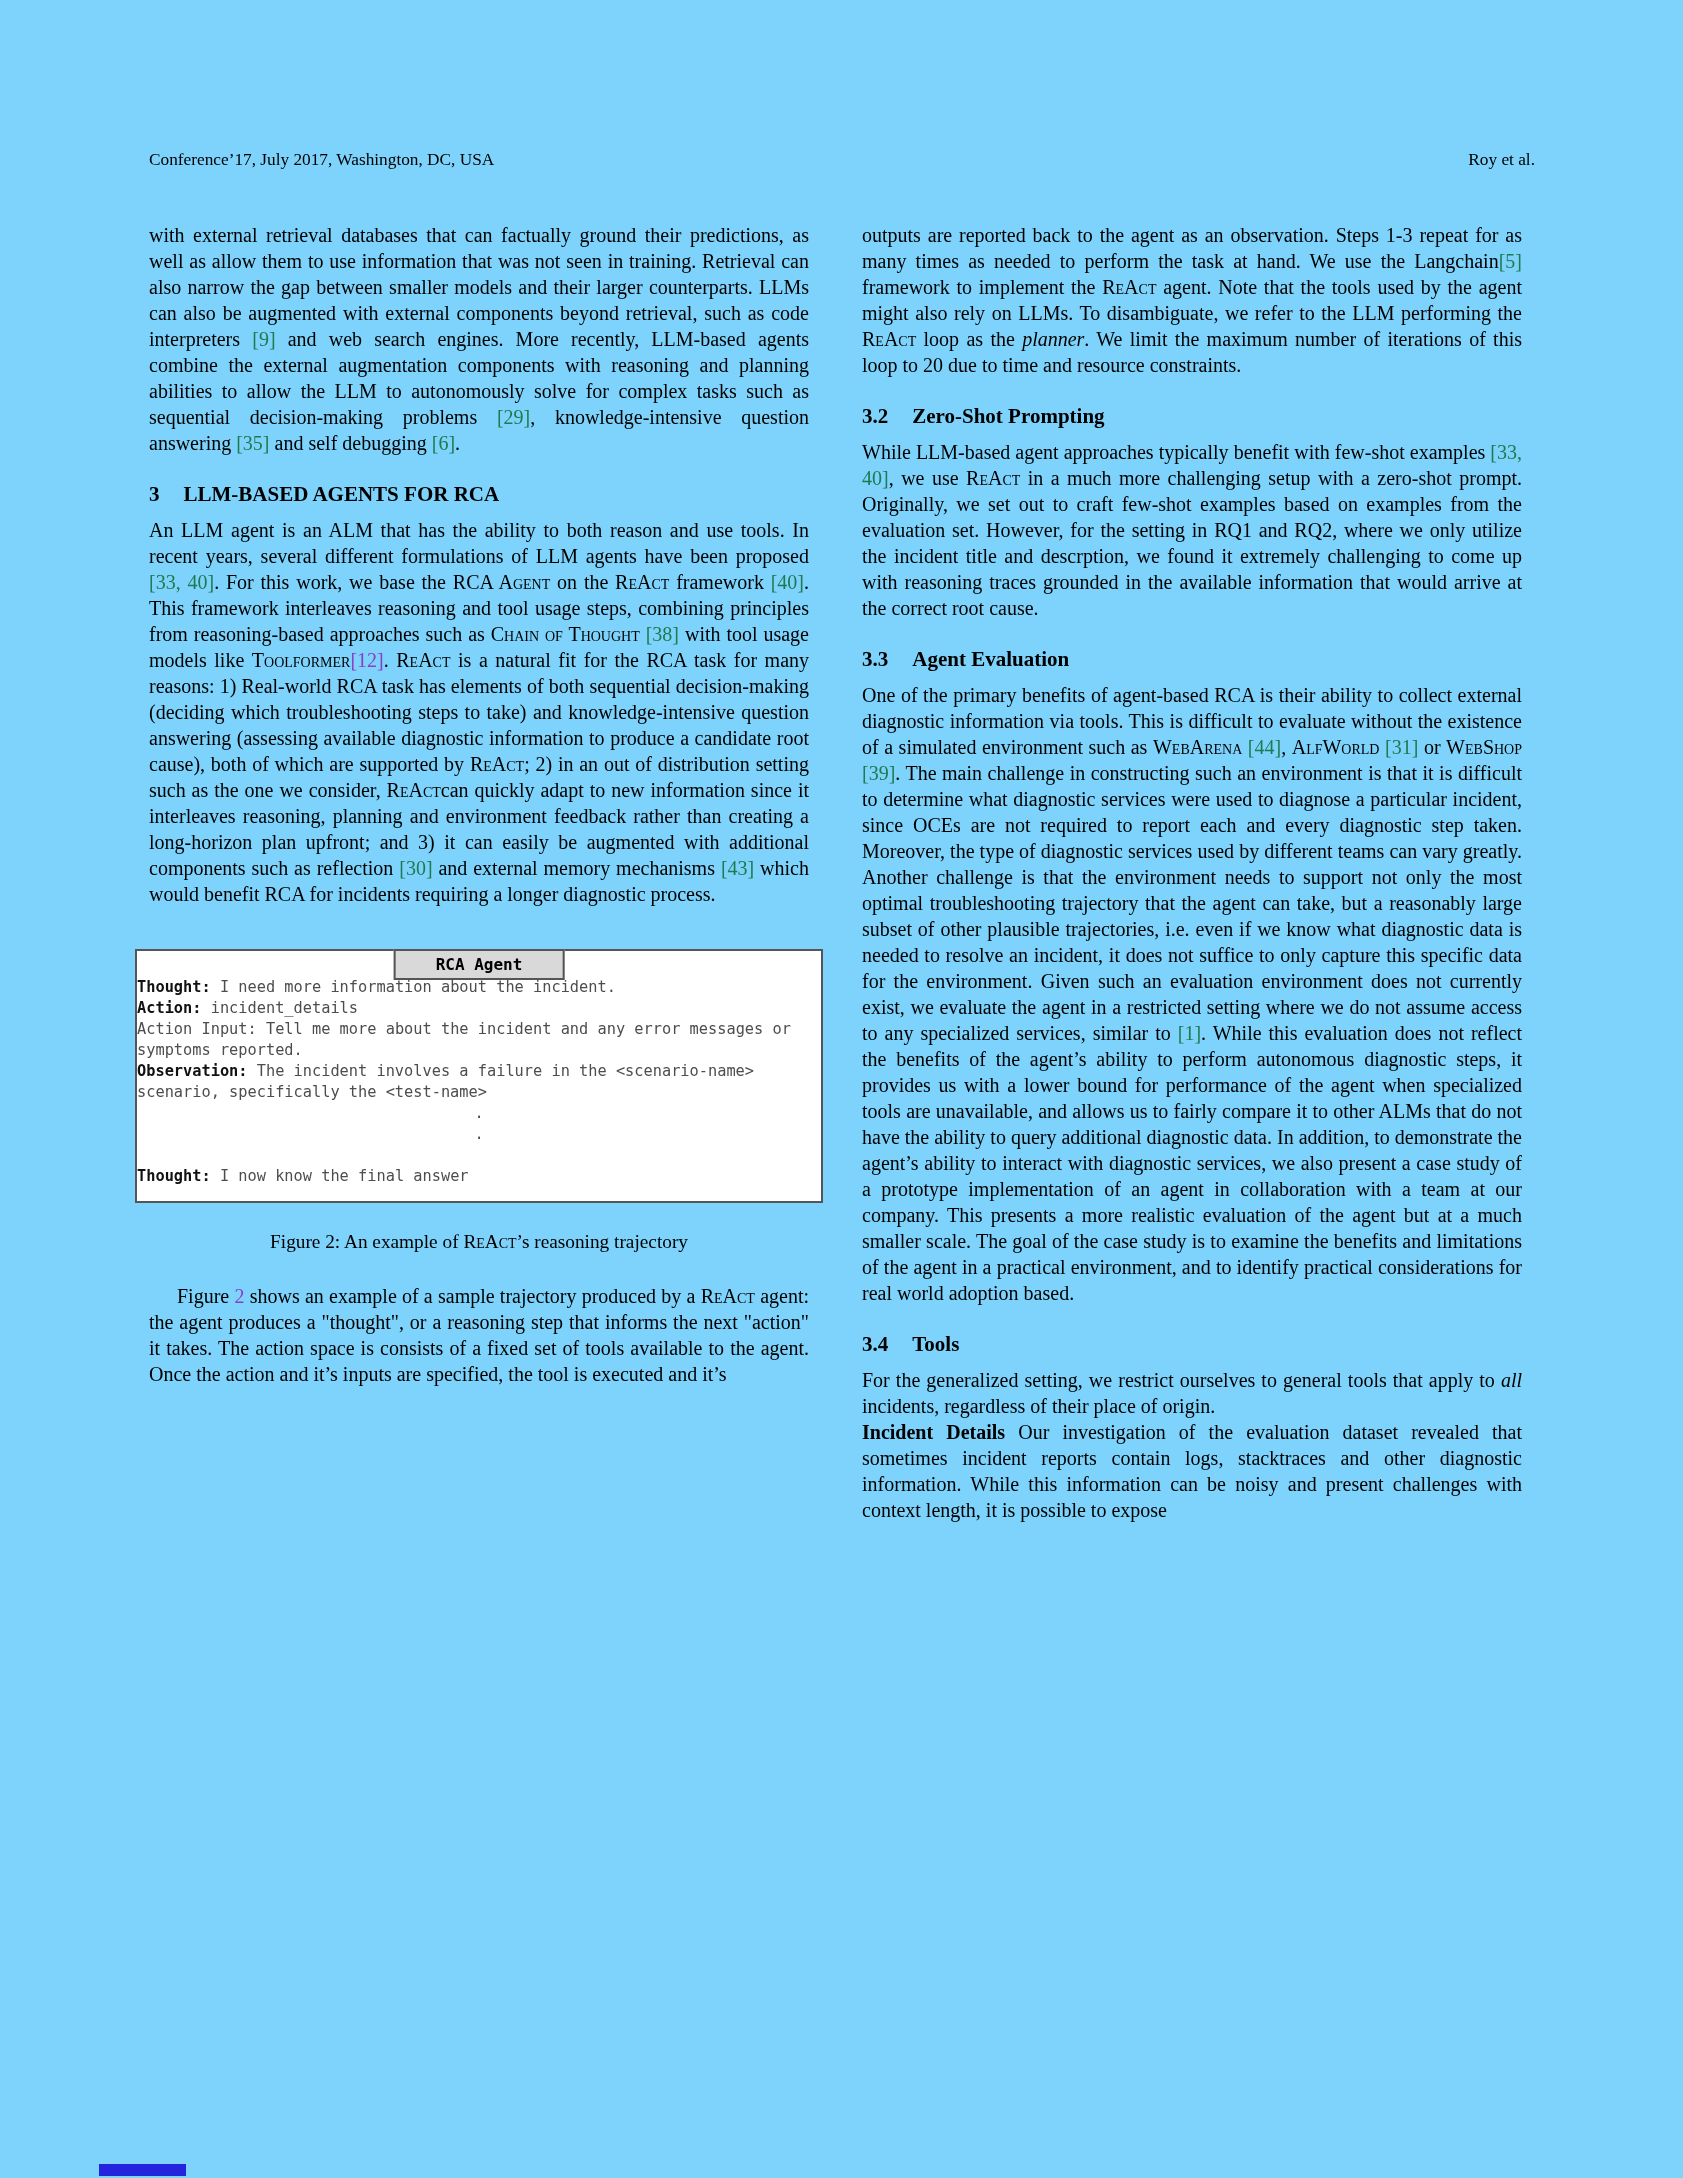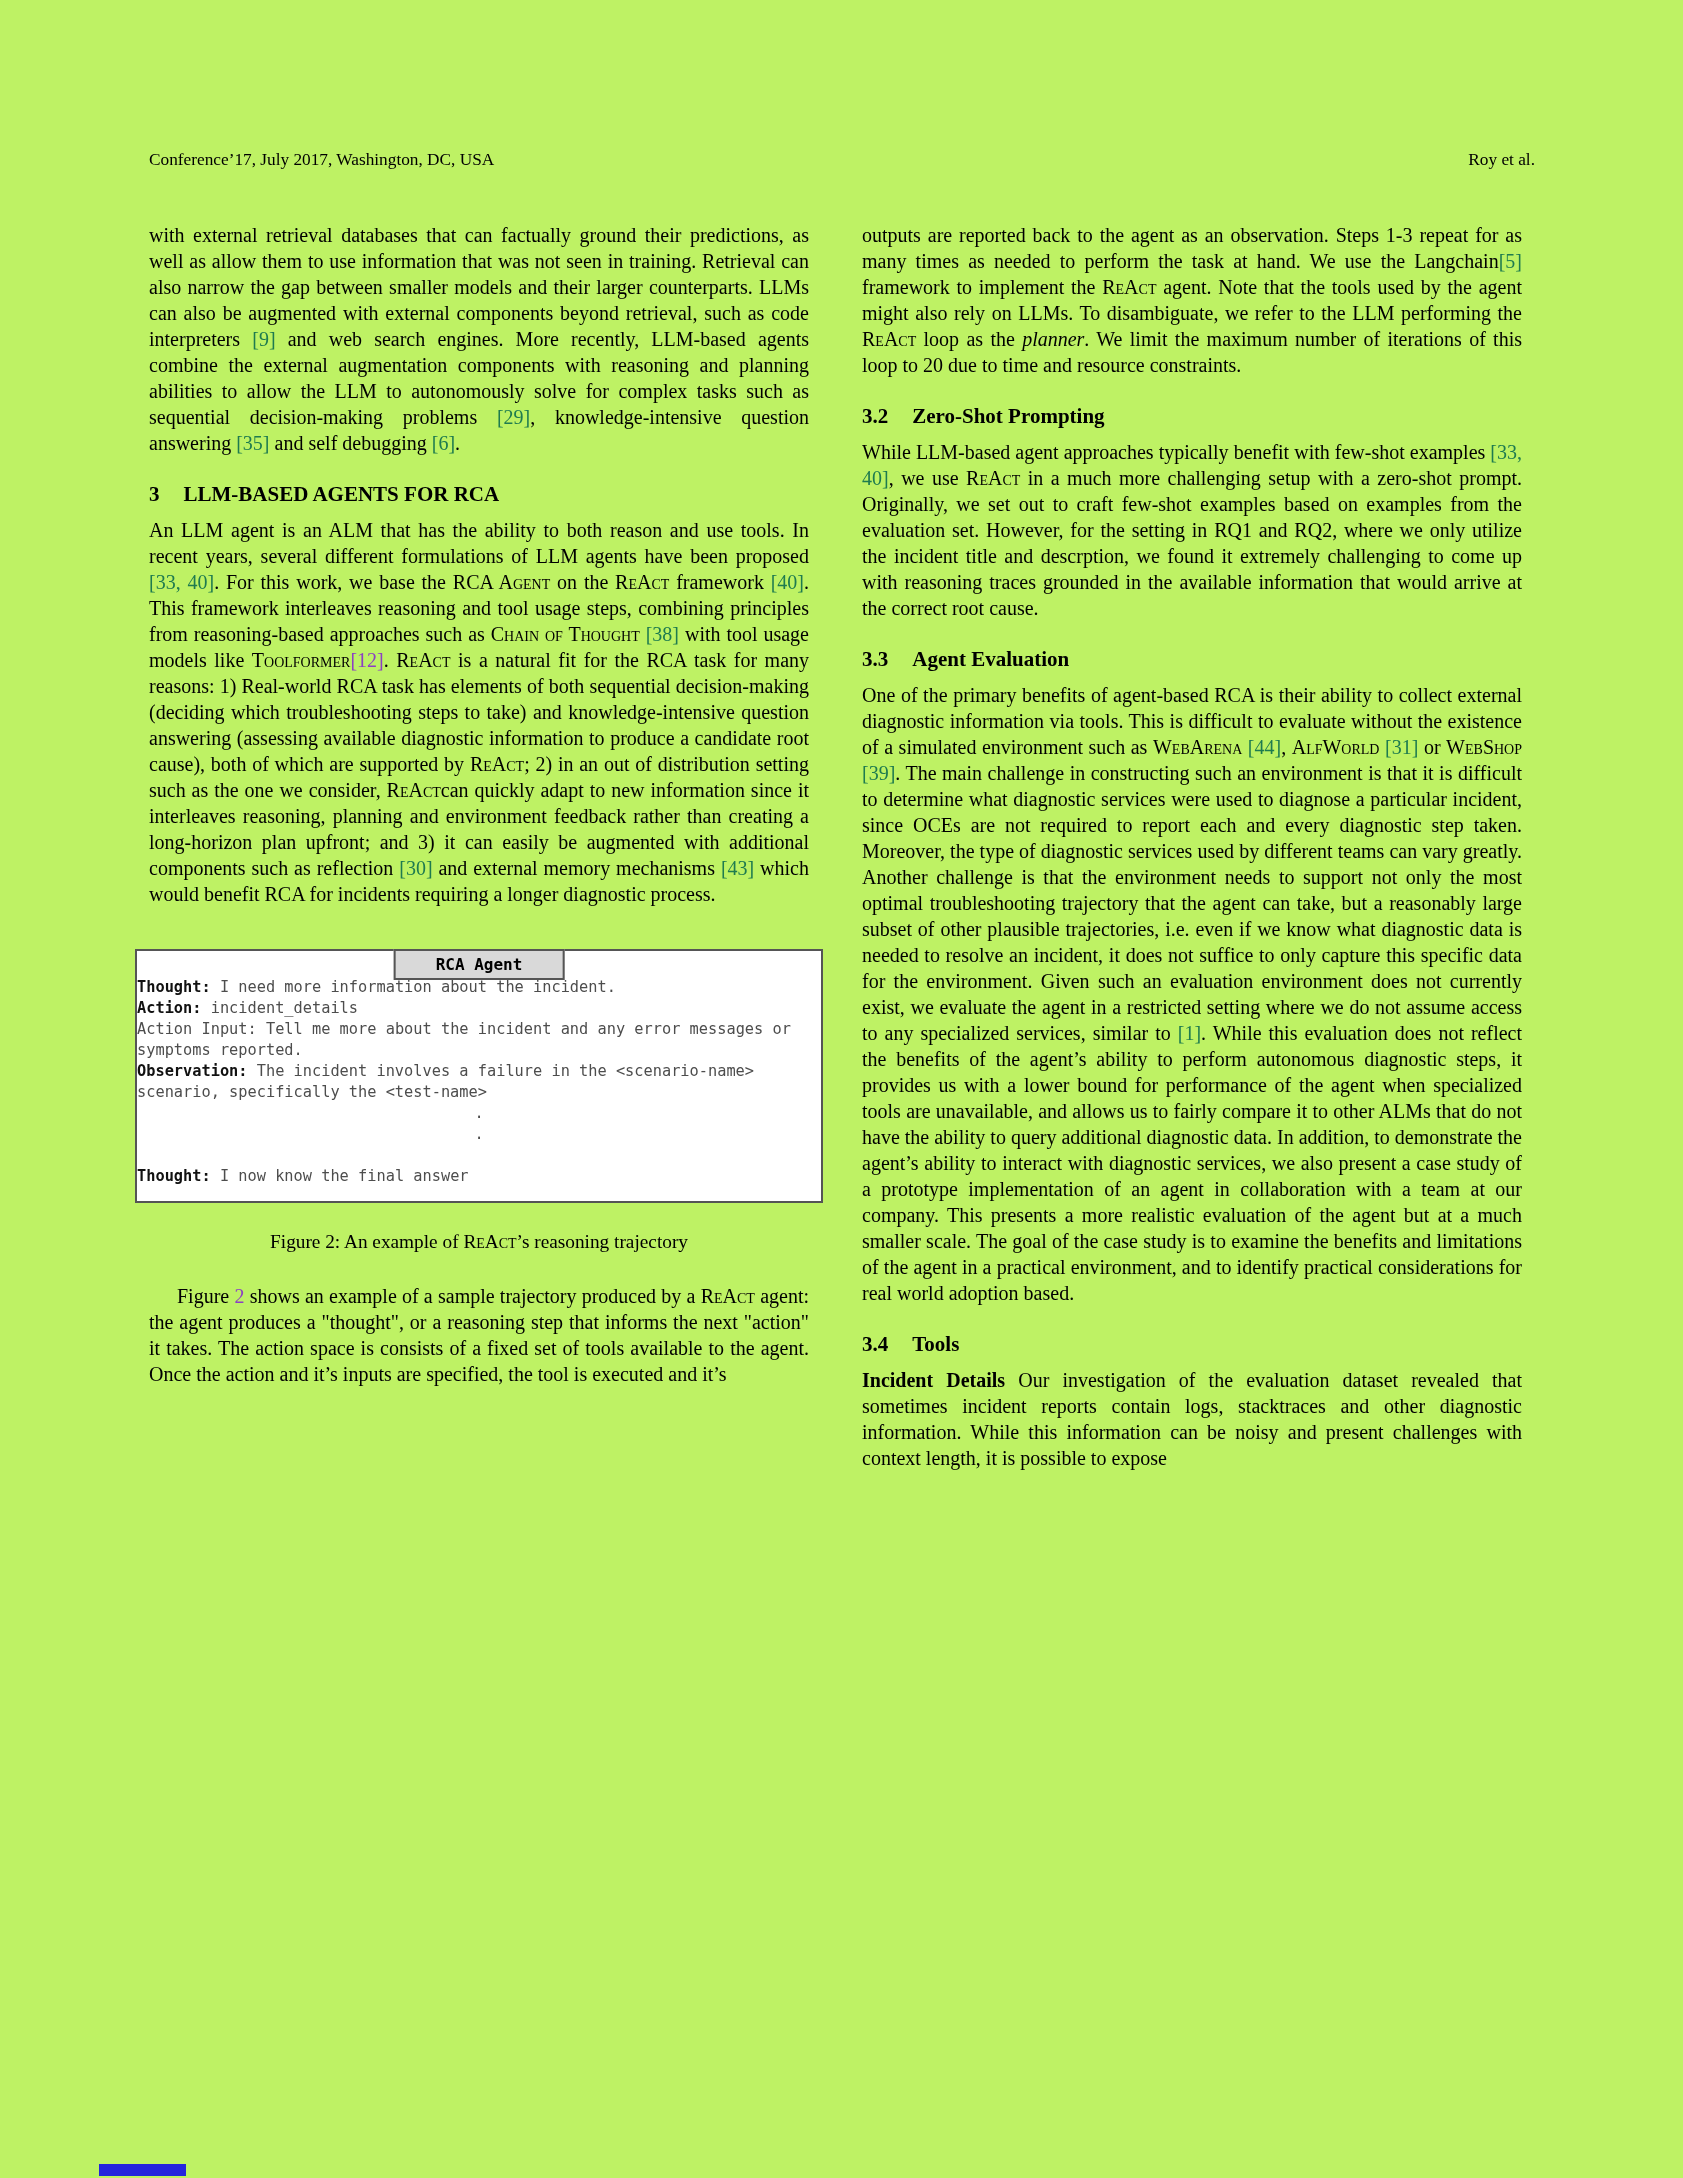--- a/index.html
+++ b/index.html
@@ -1,18 +1,18 @@
 <!DOCTYPE html>
 <html lang="en" style="--cite: #1e7b4f; --ref: #8c3fc4; --footer-bar: #2424dd;"><head>
 <meta charset="utf-8">
 <style>
   * { margin:0; padding:0; box-sizing:border-box; }
   html, body { background:#ffffff; }
   .page {
-    position:relative; width:1683px; height:2178px; background:#bef264;
+    position:relative; width:1683px; height:2178px; background:#7dd3fc;
     font-family:"Liberation Serif", serif; color:#000; overflow:hidden;
   }
   .header {
     position:absolute; top:150px; left:149px; width:1386px;
     display:flex; justify-content:space-between; font-size:17.3px;
   }
   .content {
     position:absolute; top:222px; left:149px; width:1386px;
     display:grid; grid-template-columns:660px 660px; column-gap:53px;
     align-items:start;
@@ -89,18 +89,19 @@
         <div class="caption"><span class="seg-text">Figure 2: An example of </span><span class="seg-sc">ReAct</span><span class="seg-text">’s reasoning trajectory</span></div>
         <p class="para indent"><span class="seg-text">Figure </span><a class="seg-ref">2</a><span class="seg-text"> shows an example of a sample trajectory produced by a </span><span class="seg-sc">ReAct</span><span class="seg-text"> agent: the agent produces a "thought", or a reasoning step that informs the next "action" it takes. The action space is consists of a fixed set of tools available to the agent. Once the action and it’s inputs are specified, the tool is executed and it’s</span></p>
       </section>
     <section class="col" id="col-right">
         <p class="para"><span class="seg-text">outputs are reported back to the agent as an observation. Steps 1-3 repeat for as many times as needed to perform the task at hand. We use the Langchain</span><a class="seg-cite">[5]</a><span class="seg-text"> framework to implement the </span><span class="seg-sc">ReAct</span><span class="seg-text"> agent. Note that the tools used by the agent might also rely on LLMs. To disambiguate, we refer to the LLM performing the </span><span class="seg-sc">ReAct</span><span class="seg-text"> loop as the </span><span class="seg-italic">planner</span><span class="seg-text">. We limit the maximum number of iterations of this loop to 20 due to time and resource constraints.</span></p>
         <h3 class="subheading"><span class="hnum">3.2</span><span class="htitle">Zero-Shot Prompting</span></h3>
         <p class="para"><span class="seg-text">While LLM-based agent approaches typically benefit with few-shot examples </span><a class="seg-cite">[33, 40]</a><span class="seg-text">, we use </span><span class="seg-sc">ReAct</span><span class="seg-text"> in a much more challenging setup with a zero-shot prompt. Originally, we set out to craft few-shot examples based on examples from the evaluation set. However, for the setting in RQ1 and RQ2, where we only utilize the incident title and descrption, we found it extremely challenging to come up with reasoning traces grounded in the available information that would arrive at the correct root cause.</span></p>
         <h3 class="subheading"><span class="hnum">3.3</span><span class="htitle">Agent Evaluation</span></h3>
         <p class="para"><span class="seg-text">One of the primary benefits of agent-based RCA is their ability to collect external diagnostic information via tools. This is difficult to evaluate without the existence of a simulated environment such as </span><span class="seg-sc">WebArena</span><span class="seg-text"> </span><a class="seg-cite">[44]</a><span class="seg-text">, </span><span class="seg-sc">AlfWorld</span><span class="seg-text"> </span><a class="seg-cite">[31]</a><span class="seg-text"> or </span><span class="seg-sc">WebShop</span><span class="seg-text"> </span><a class="seg-cite">[39]</a><span class="seg-text">. The main challenge in constructing such an environment is that it is difficult to determine what diagnostic services were used to diagnose a particular incident, since OCEs are not required to report each and every diagnostic step taken. Moreover, the type of diagnostic services used by different teams can vary greatly. Another challenge is that the environment needs to support not only the most optimal troubleshooting trajectory that the agent can take, but a reasonably large subset of other plausible trajectories, i.e. even if we know what diagnostic data is needed to resolve an incident, it does not suffice to only capture this specific data for the environment. Given such an evaluation environment does not currently exist, we evaluate the agent in a restricted setting where we do not assume access to any specialized services, similar to </span><a class="seg-cite">[1]</a><span class="seg-text">. While this evaluation does not reflect the benefits of the agent’s ability to perform autonomous diagnostic steps, it provides us with a lower bound for performance of the agent when specialized tools are unavailable, and allows us to fairly compare it to other ALMs that do not have the ability to query additional diagnostic data. In addition, to demonstrate the agent’s ability to interact with diagnostic services, we also present a case study of a prototype implementation of an agent in collaboration with a team at our company. This presents a more realistic evaluation of the agent but at a much smaller scale. The goal of the case study is to examine the benefits and limitations of the agent in a practical environment, and to identify practical considerations for real world adoption based.</span></p>
         <h3 class="subheading"><span class="hnum">3.4</span><span class="htitle">Tools</span></h3>
+        <p class="para"><span class="seg-text">For the generalized setting, we restrict ourselves to general tools that apply to </span><span class="seg-italic">all</span><span class="seg-text"> incidents, regardless of their place of origin.</span></p>
         <p class="para"><span class="seg-bold">Incident Details</span><span class="seg-text"> Our investigation of the evaluation dataset revealed that sometimes incident reports contain logs, stacktraces and other diagnostic information. While this information can be noisy and present challenges with context length, it is possible to expose</span></p>
       </section>
   </div>
   <div class="footer-bar"></div>
 </div>
 
 
 </body></html>

